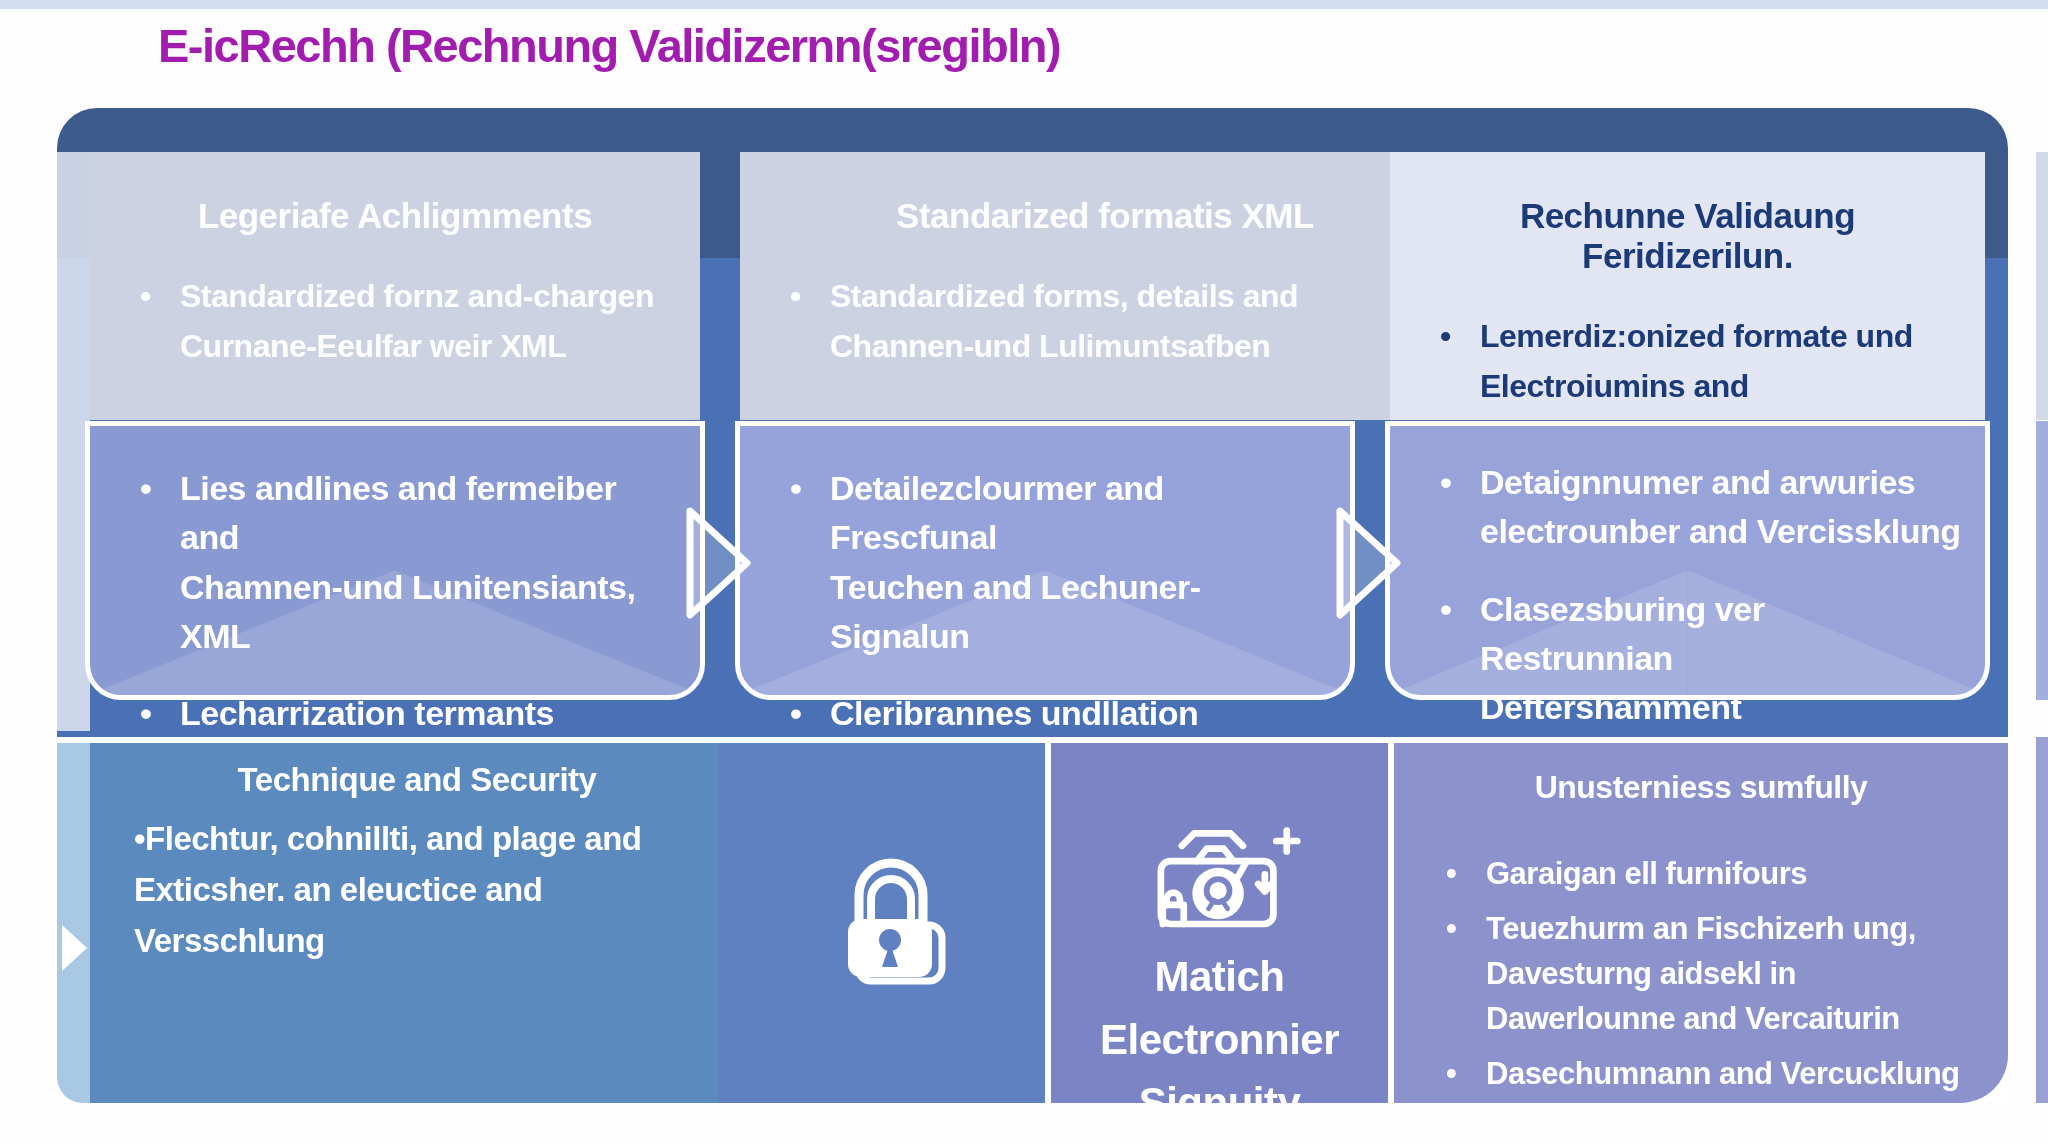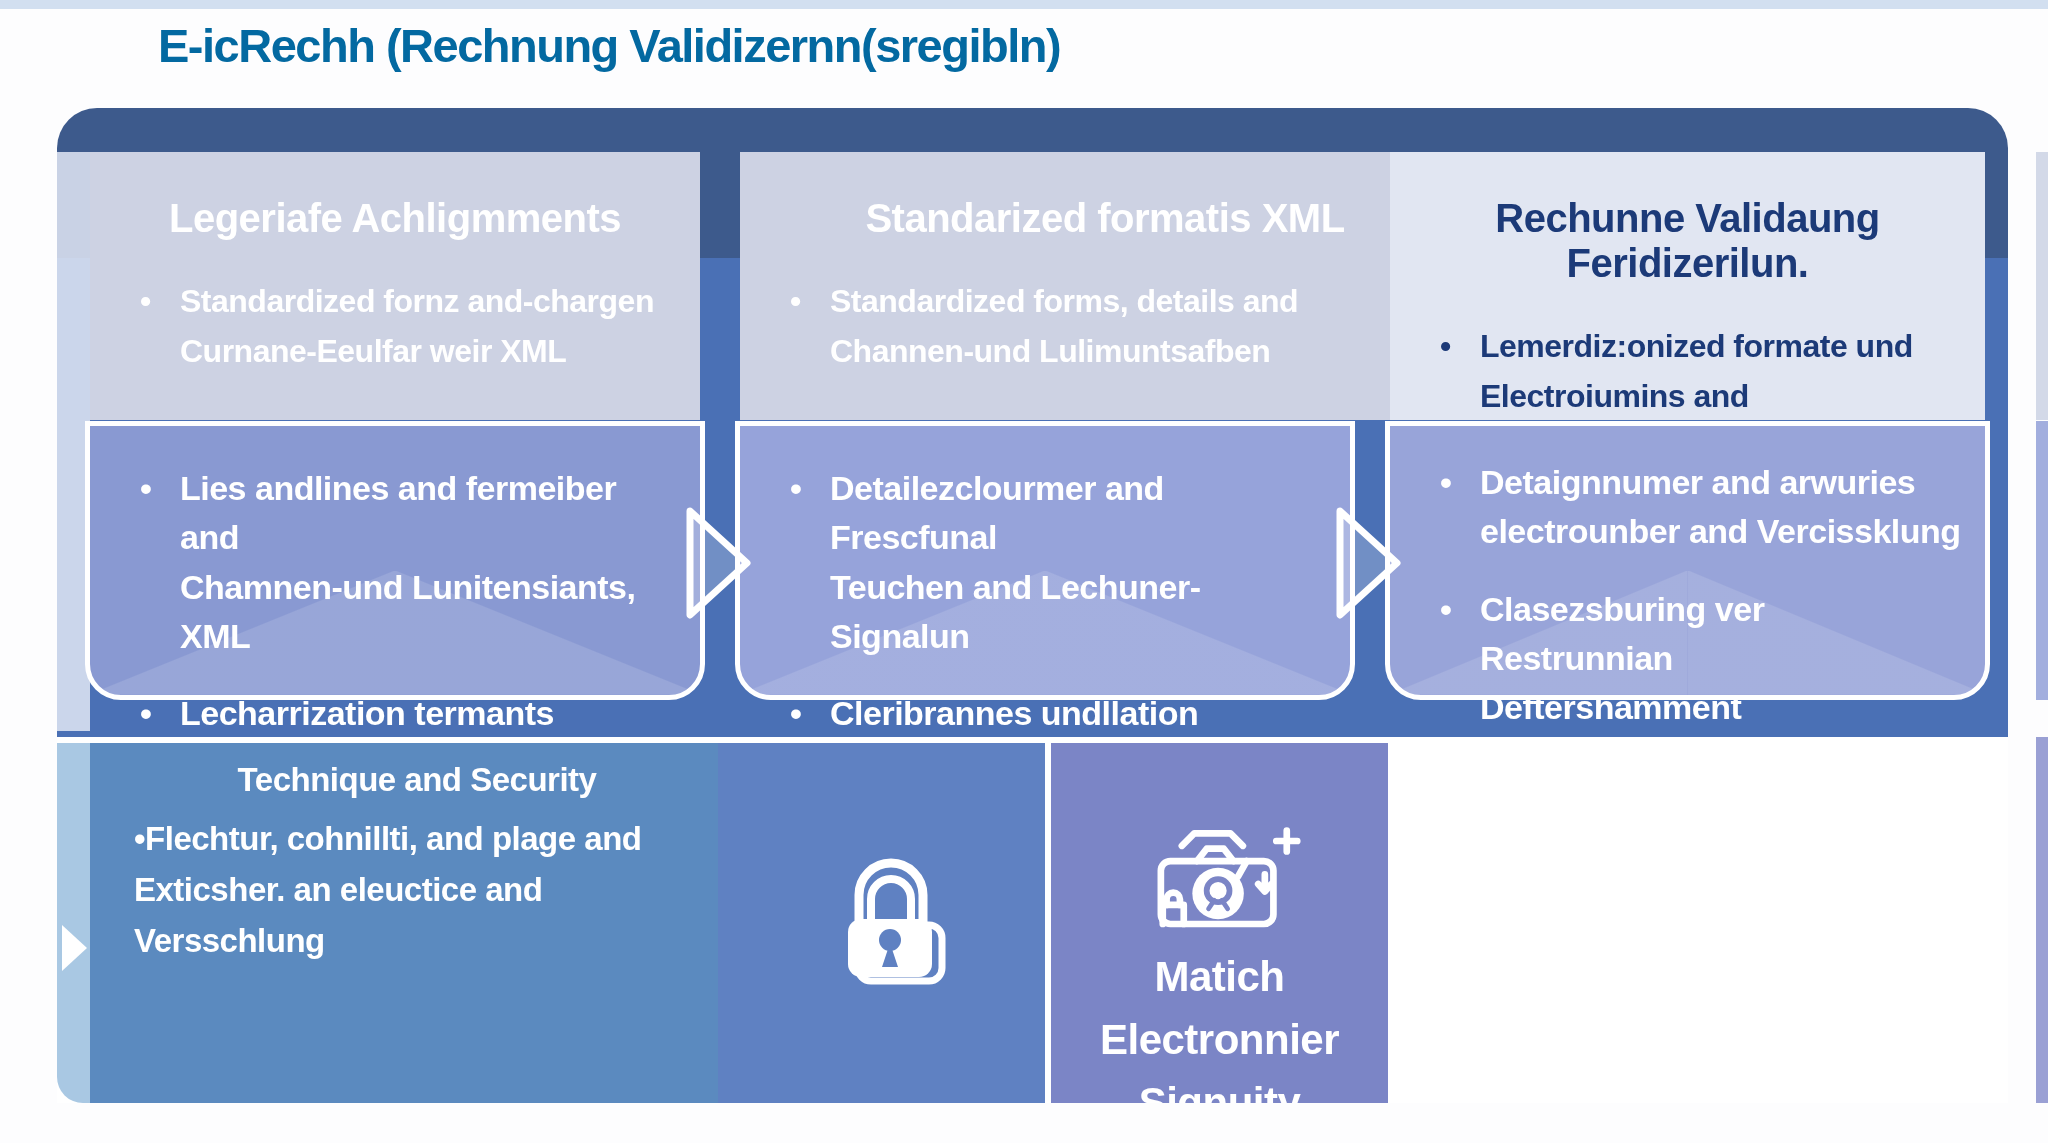--- a/index.html
+++ b/index.html
@@ -5,36 +5,36 @@
   html,body{margin:0;padding:0;background:#fff;}
   #stage{
     position:relative;width:2048px;height:1143px;overflow:hidden;
     background:#fdfdfe;
     font-family:"Liberation Sans","DejaVu Sans",sans-serif;
     letter-spacing:-0.5px;
   }
   .topstrip{position:absolute;left:0;top:0;width:2048px;height:9px;background:#d2dff0;}
   .title{
     position:absolute;left:158px;top:18px;width:1400px;
-    font-size:47px;font-weight:bold;color:#0369a1;letter-spacing:-1.5px;
+    font-size:47px;font-weight:bold;color:#a21caf;letter-spacing:-1.5px;
   }
   
   #frame{
     position:absolute;left:57px;top:108px;width:1951px;height:995px;
     border-radius:40px 40px 0 0;overflow:hidden;
     background:linear-gradient(180deg,#3d5a8c 0px,#3d5a8c 150px,#4a70b5 150px,#4a70b5 100%);
   }
   
   .leftcurl{position:absolute;left:0;top:44px;width:33px;height:579px;background:rgba(226,232,245,0.85);}
   
   .cell-top{position:absolute;top:44px;height:268px;background:#cdd2e3;color:#fff;}
   #top1{left:33px;width:610px;}
   #top2{left:683px;width:730px;}
   #top3{left:1333px;width:595px;background:#e1e6f2;color:#1c3a78;}
-  .cell-top .hd{margin:44px 20px 0;text-align:center;font-size:40px;font-weight:bold;white-space:pre-line;}
+  .cell-top .hd{margin:44px 20px 0;text-align:center;font-size:35px;font-weight:bold;white-space:pre-line;}
   #top3 .hd{}
   .blist{list-style:none;margin:36px 0 0;padding:0 24px 0 40px;}
   .blist li{position:relative;padding-left:50px;font-size:32px;font-weight:bold;line-height:1.55;white-space:pre-line;margin-bottom:26px;}
   .blist li::before{content:"\2022";position:absolute;left:10px;top:0;}
   
   .cell-mid{
     position:absolute;top:313px;height:279px;box-sizing:border-box;
     border:5px solid #fff;border-radius:0 0 36px 36px;color:#fff;
     background-image:
       linear-gradient(to bottom right,rgba(255,255,255,0) 49.5%,rgba(255,255,255,0.13) 50%),
@@ -187,18 +187,28 @@
         </g>
         <circle cx="88" cy="76" r="27" fill="#ffffff"></circle>
         <circle cx="88" cy="73" r="12" fill="none" stroke="#7b85c6" stroke-width="6"></circle>
         <path d="M84 83 l-6 9 M92 83 l6 9" fill="none" stroke="#7b85c6" stroke-width="5" stroke-linecap="round"></path>
       </svg>
       <div class="lbl">Matich
 Electronnier
 Signuity</div>
     </div>
 
+    <div class="cell-bot" id="botD">
+      <div class="hd">Unusterniess sumfully</div>
+      <ul class="dlist">
+        <li>Garaigan ell furnifours</li>
+        <li>Teuezhurm an Fischizerh ung,
+Davesturng aidsekl in
+Dawerlounne and Vercaiturin</li>
+        <li>Dasechumnann and Vercucklung</li>
+      </ul>
+    </div>
   </div>
 
   <div class="gut" id="gut1"></div>
   <div class="gut" id="gut2"></div>
   <div class="gut" id="gut3"></div>
 </div>
 
 </body></html>

